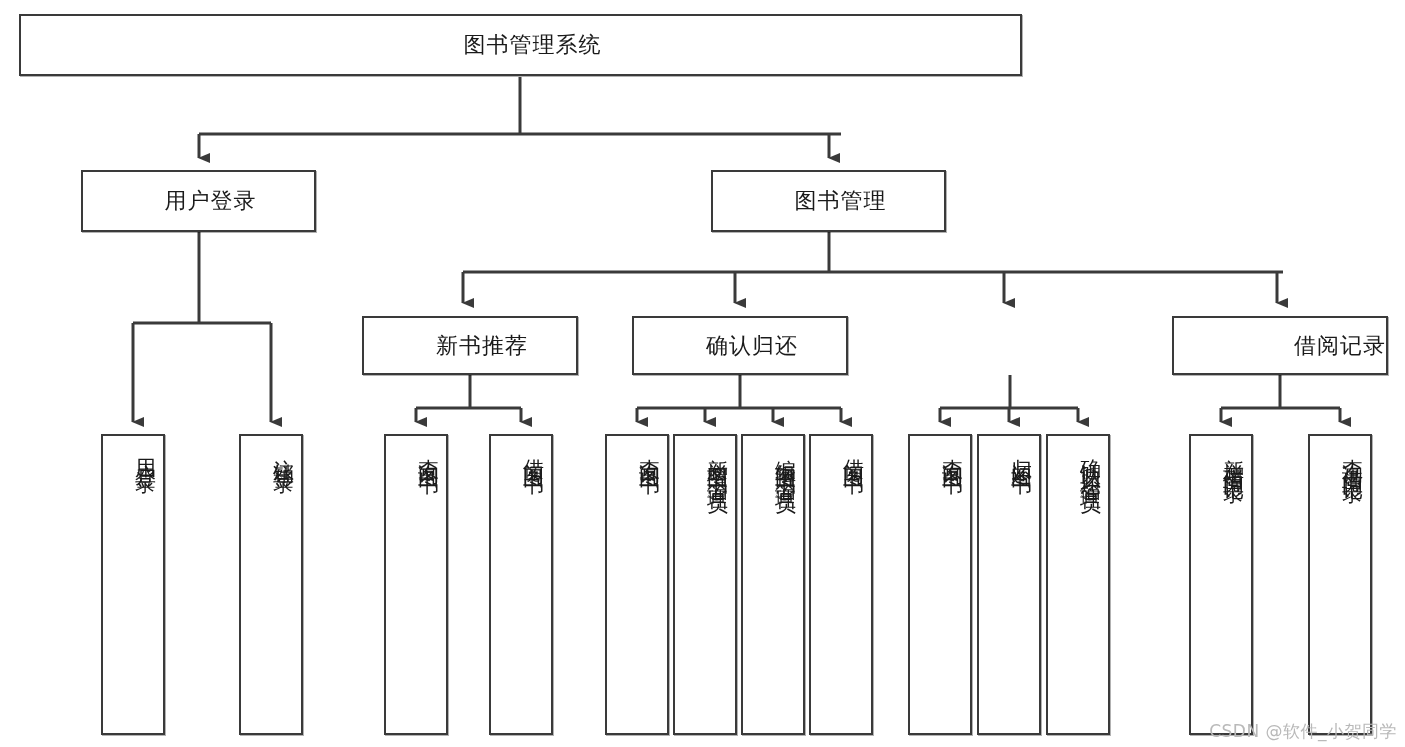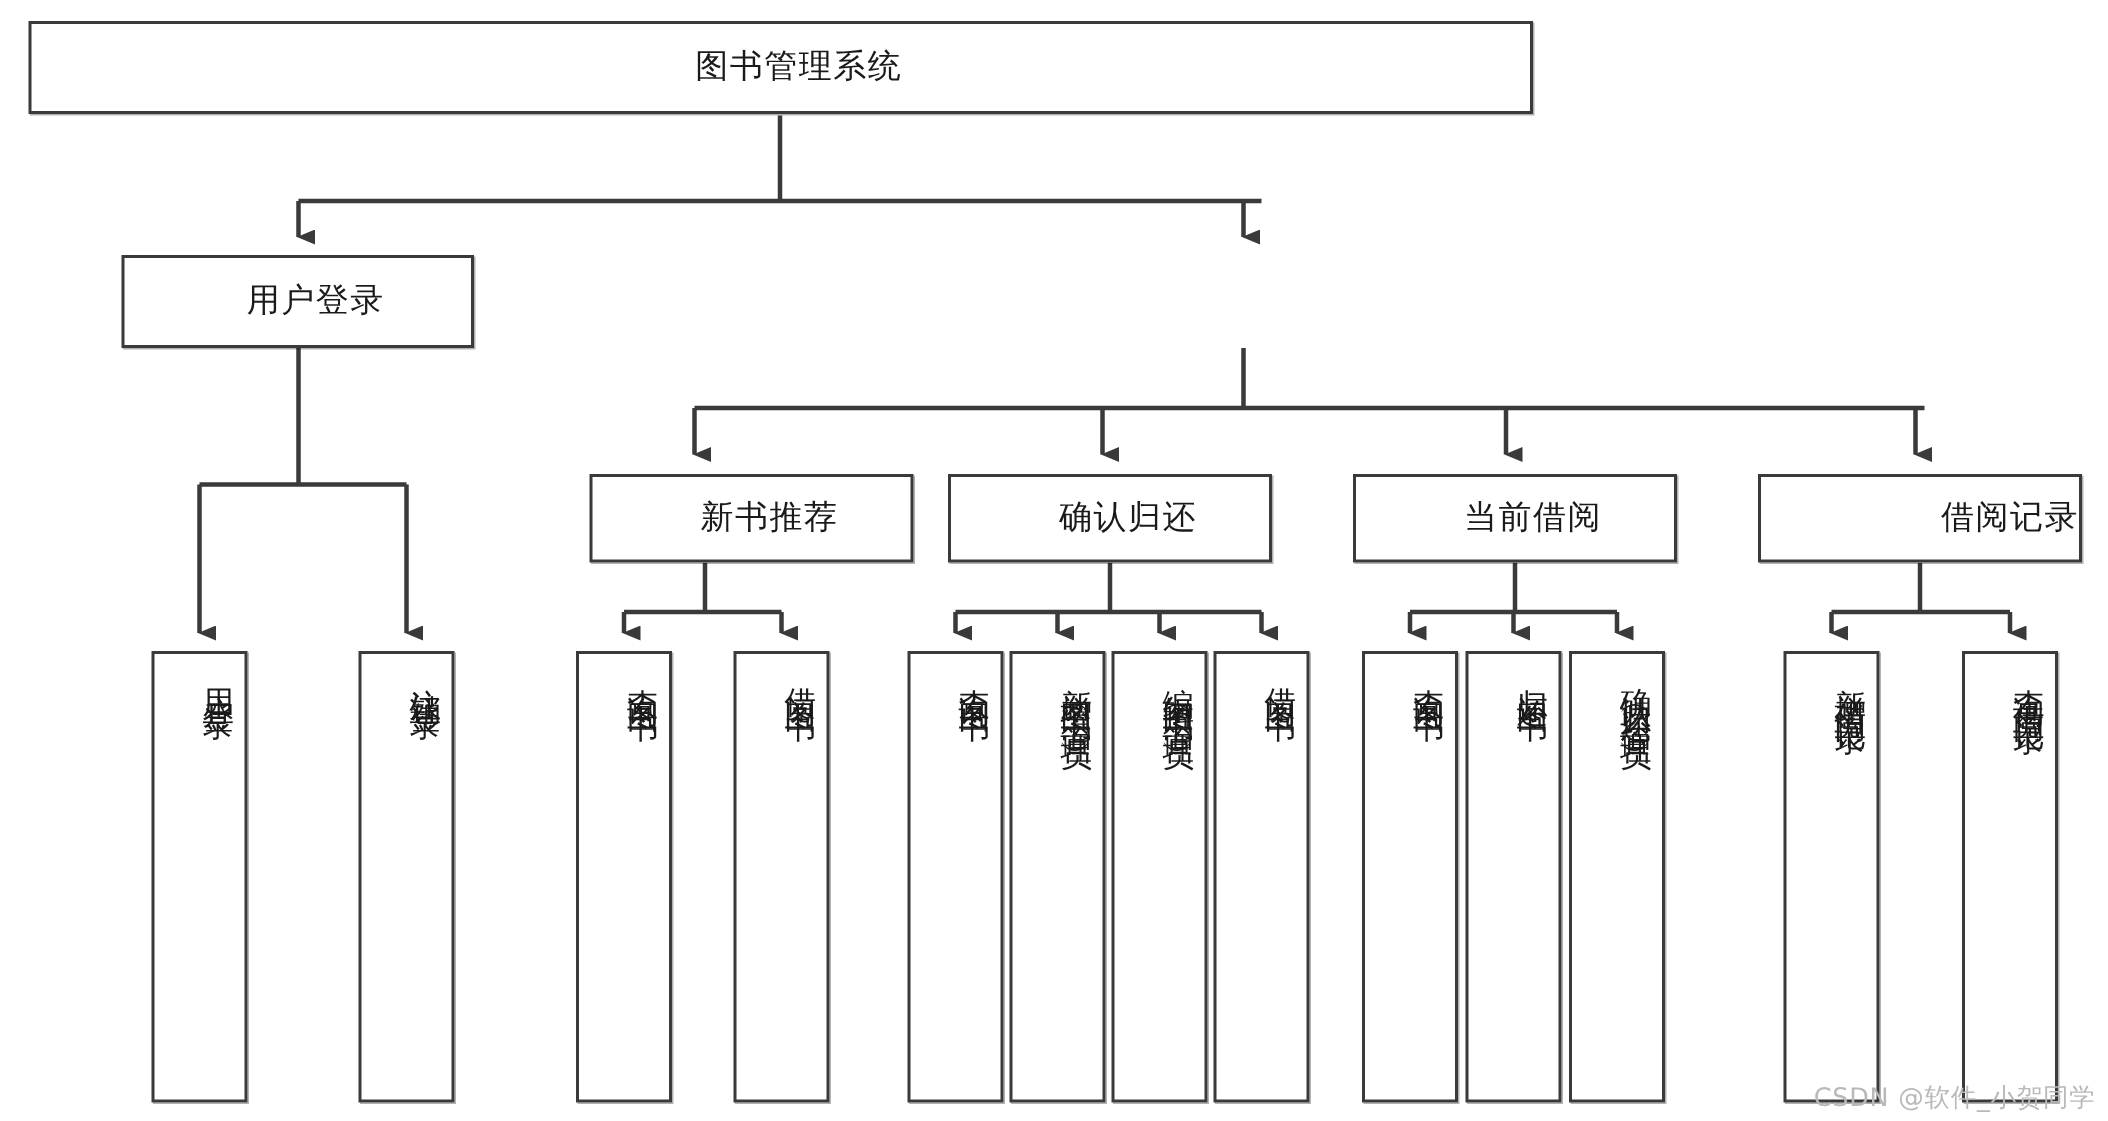--- a/index.html
+++ b/index.html
@@ -124,29 +124,29 @@
     </g>
   </svg>
 
   <div class="node horizontal" style="left:19px; top:14px; width:1003px; height:62px;">
     <span class="node-label">图书管理系统</span>
   </div>
 
   <div class="node horizontal" style="left:81px; top:170px; width:235px; height:62px;">
     <span class="node-label">用户登录</span>
   </div>
+  <div class="node horizontal" style="left:711px; top:170px; width:235px; height:62px;">
+    <span class="node-label">图书管理</span>
+  </div>
 
-  <div class="node horizontal" style="left:362px; top:316px; width:216px; height:59px;margin-left:31px;">
+  <div class="node horizontal" style="left:362px; top:316px; width:216px; height:59px;">
     <span class="node-label">新书推荐</span>
   </div>
   <div class="node horizontal" style="left:632px; top:316px; width:216px; height:59px;">
     <span class="node-label">确认归还</span>
-  </div>
-  <div class="node horizontal" style="left:902px; top:316px; width:216px; height:59px;">
-    <span class="node-label">当前借阅</span>
   </div>
   <div class="node horizontal" style="left:1172px; top:316px; width:216px; height:59px;justify-content:flex-end;">
     <span class="node-label">借阅记录</span>
   </div>
 
   <div class="node vertical" style="left:101px; top:434px; width:64px; height:301px;">
     <span class="node-label">用户登录</span>
   </div>
   <div class="node vertical" style="left:239px; top:434px; width:64px; height:301px;">
     <span class="node-label">注销登录</span>

